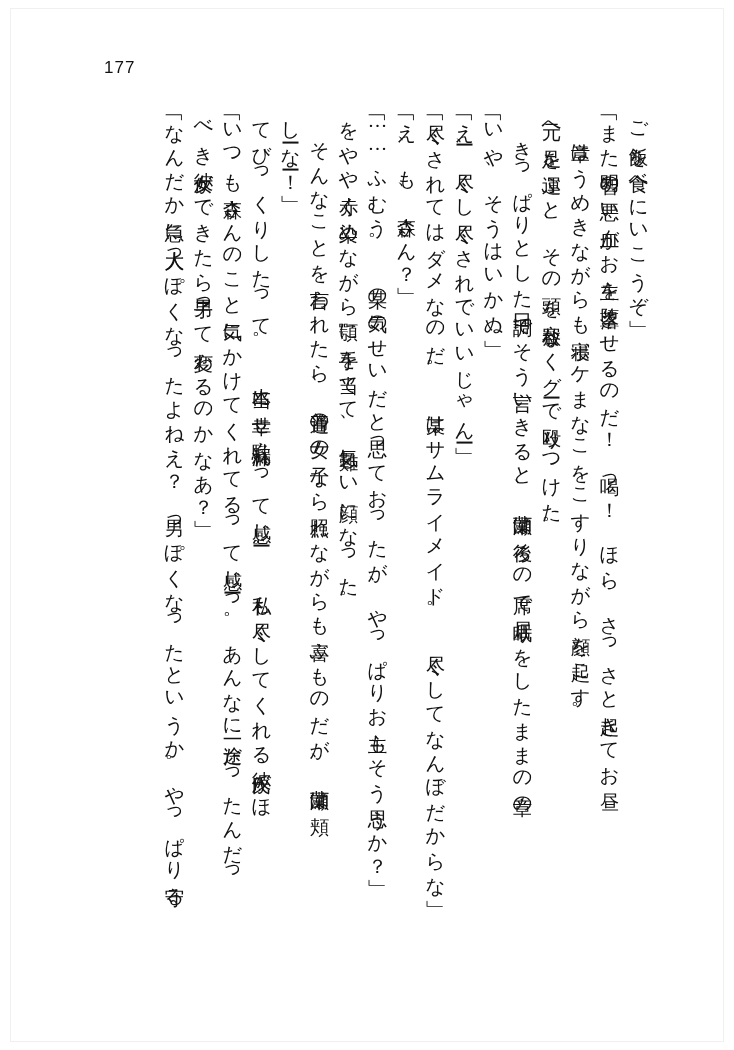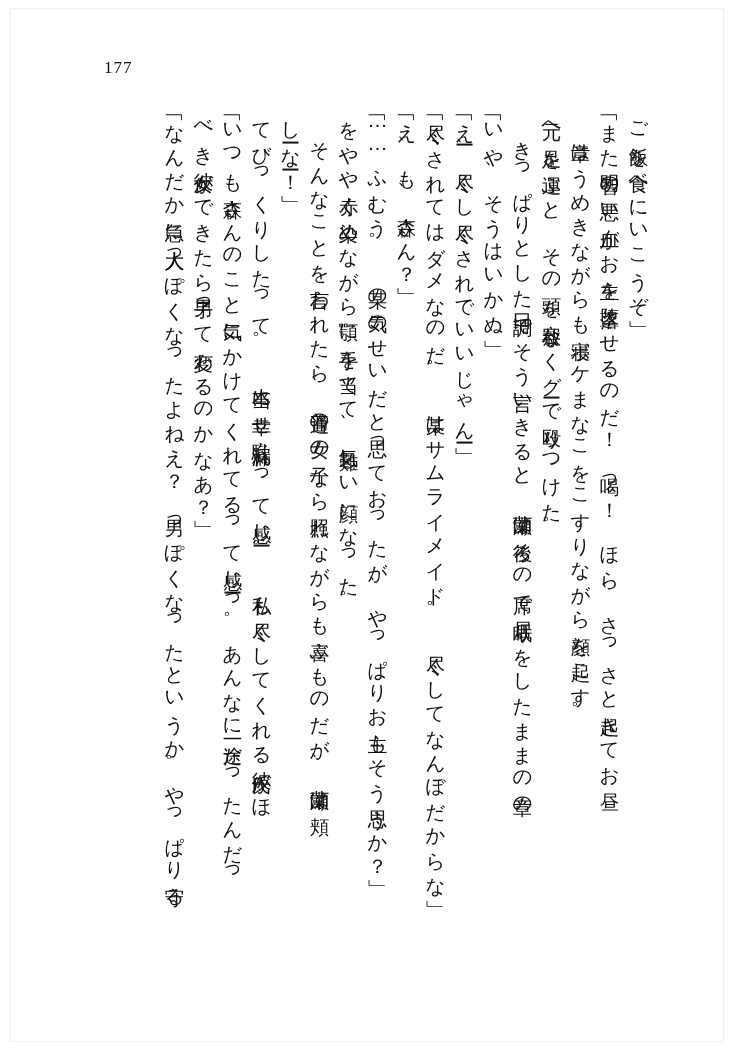--- a/index.html
+++ b/index.html
@@ -26,21 +26,21 @@
     border: 1px solid #f0f0f0;
     pointer-events: none;
   }
   #page-number {
     position: absolute;
     left: 104px;
     top: 58px;
     font-size: 17px;
     letter-spacing: 1px;
     color: #111;
-    font-family: Liberation Serif, serif;
+    font-family: Liberation Sans, sans-serif;
   }
   
   #body-text {
     position: absolute;
     top: 108px;
     right: 86px;
     height: 860px;
     display: flex;
     flex-direction: row;
     align-items: flex-start;

